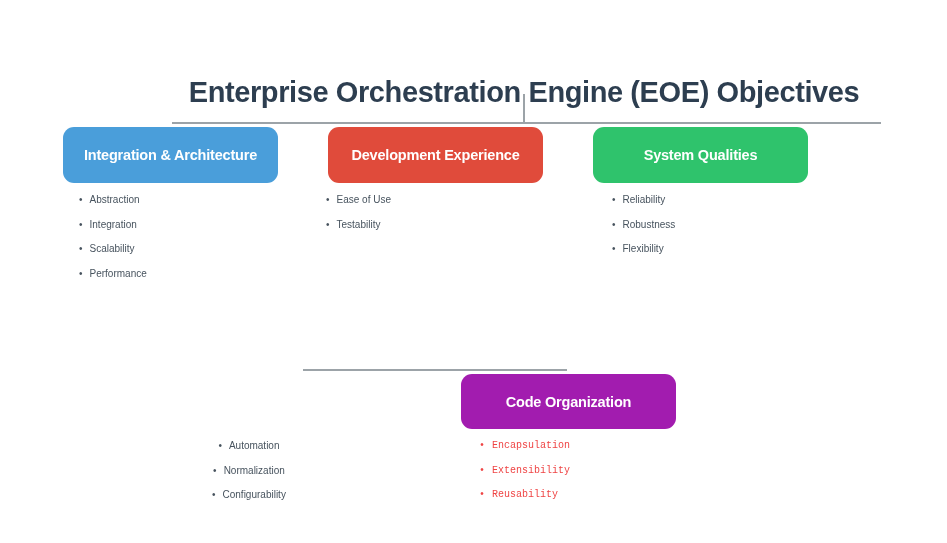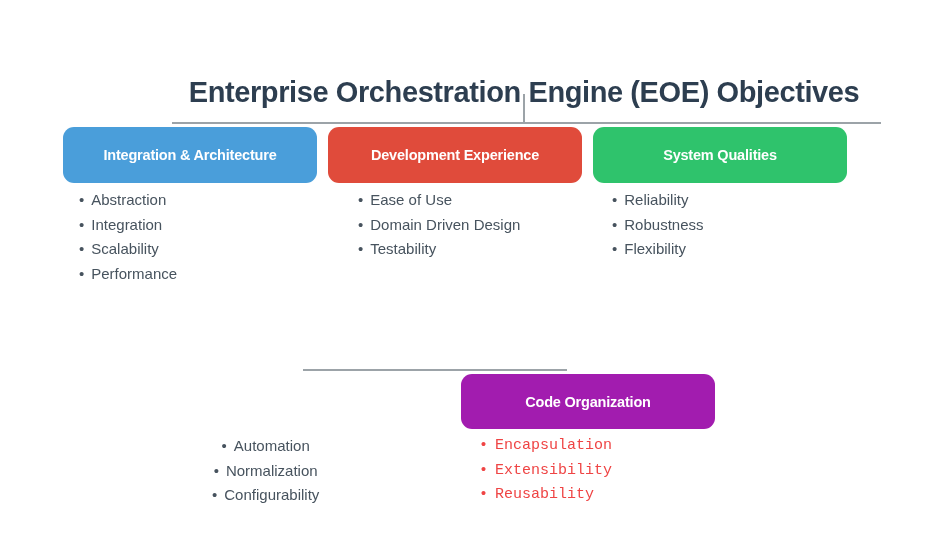--- a/index.html
+++ b/index.html
@@ -25,21 +25,21 @@
     font-weight: bold;
     letter-spacing: -0.4px;
     white-space: nowrap;
   }
   .connector { position: absolute; }
   .vline  { left: 523px; top: 94px;  width: 2px;   height: 29px; }
   .hline-top    { left: 172px; top: 122px; width: 709px; height: 2px; }
   .hline-bottom { left: 303px; top: 369px; width: 264px; height: 2px; }
   .node {
     position: absolute;
-    width: 254px;
+    width: 215px;
     border-radius: 11px;
     display: flex;
     align-items: center;
     justify-content: center;
   }
   .row1 { top: 127px; height: 56px; }
   .row2 { top: 374px; height: 55px; }
   .n-blue   { left: 63px;  }
   .n-red    { left: 328px; }
   .n-green  { left: 593px; }
@@ -50,29 +50,29 @@
     font-size: 14.5px;
     font-weight: bold;
     text-align: center;
     letter-spacing: -0.2px;
   }
   ul.bullets {
     position: absolute;
     margin: 0;
     padding: 0;
     list-style: none;
-    font-size: 15px;
+    font-size: 10px;
   }
   ul.bullets li {
     line-height: 24.5px;
     white-space: nowrap;
   }
   ul.bullets .dot { margin-right: 7px; }
   .b1 { left: 79px;  top: 188px; }
-  .b2 { left: 358px; top: 188px; }
+  .b2 { left: 326px; top: 188px; }
   .b3 { left: 612px; top: 188px; }
   .b4 { left: 212px; top: 434px; }
   .b5 { left: 479px; top: 434px; }
 </style>
 </head>
 <body>
 
 <div class="canvas">
 
   <h1 class="page-title" style="color: rgb(45, 62, 80);">Enterprise Orchestration Engine (EOE) Objectives</h1>
@@ -95,21 +95,20 @@
   </div>
 
   <ul class="bullets b1" style="color: rgb(71, 83, 94);">
       <li><span class="dot">•</span><span>Abstraction</span></li>
       <li><span class="dot">•</span><span>Integration</span></li>
       <li><span class="dot">•</span><span>Scalability</span></li>
       <li><span class="dot">•</span><span>Performance</span></li>
     </ul>
   <ul class="bullets b2" style="color: rgb(71, 83, 94);">
       <li><span class="dot">•</span><span>Ease of Use</span></li>
-      <li><span class="dot">•</span><span>Domain Driven Design</span></li>
       <li><span class="dot">•</span><span>Testability</span></li>
     </ul>
   <ul class="bullets b3" style="color: rgb(71, 83, 94);">
       <li><span class="dot">•</span><span>Reliability</span></li>
       <li><span class="dot">•</span><span>Robustness</span></li>
       <li><span class="dot">•</span><span>Flexibility</span></li>
     </ul>
   <ul class="bullets b4" style="color: rgb(71, 83, 94); text-align: center;">
       <li><span class="dot">•</span><span>Automation</span></li>
       <li><span class="dot">•</span><span>Normalization</span></li>

